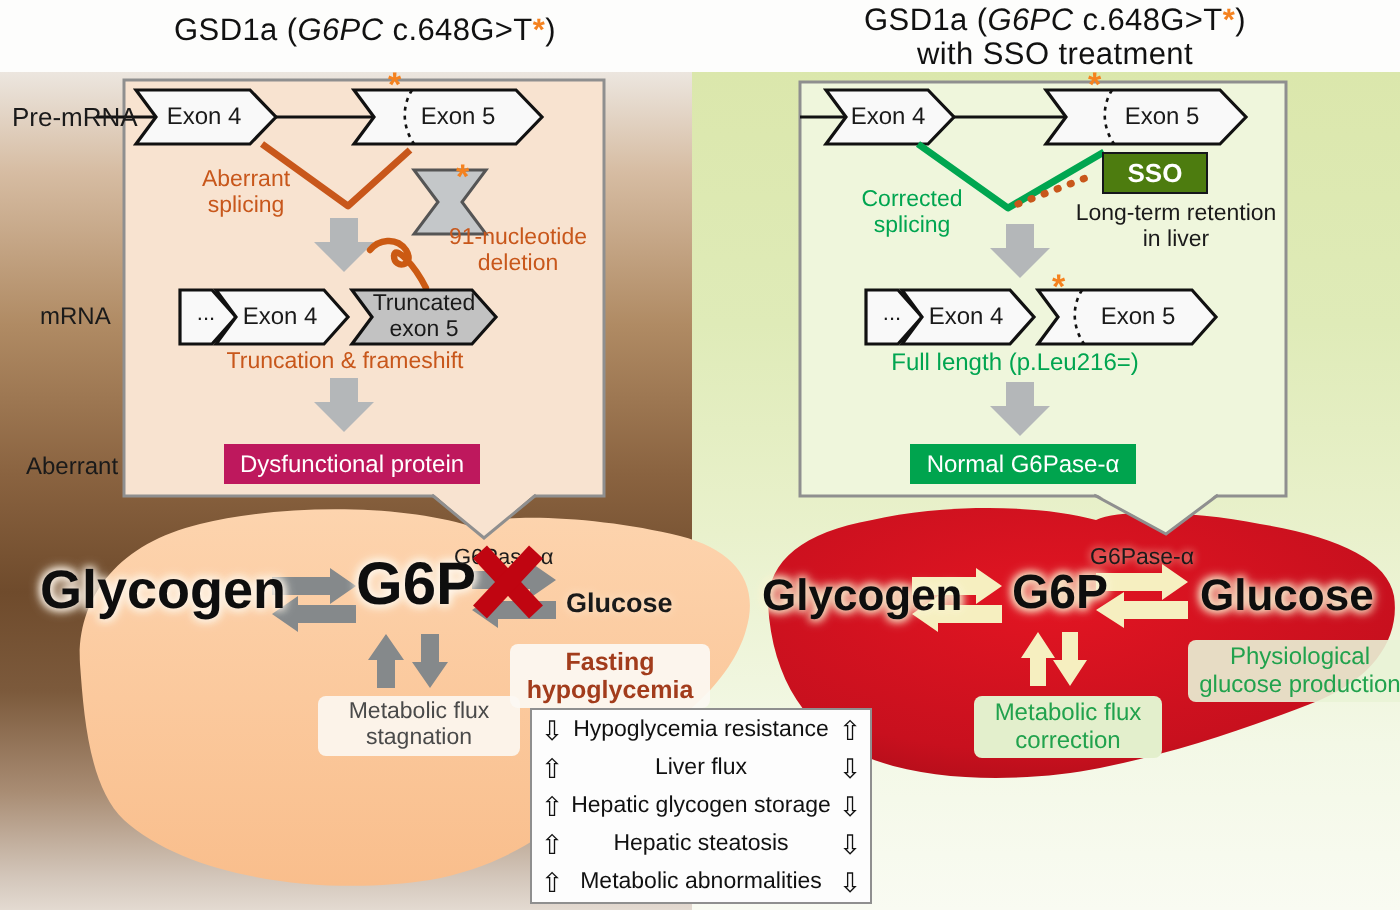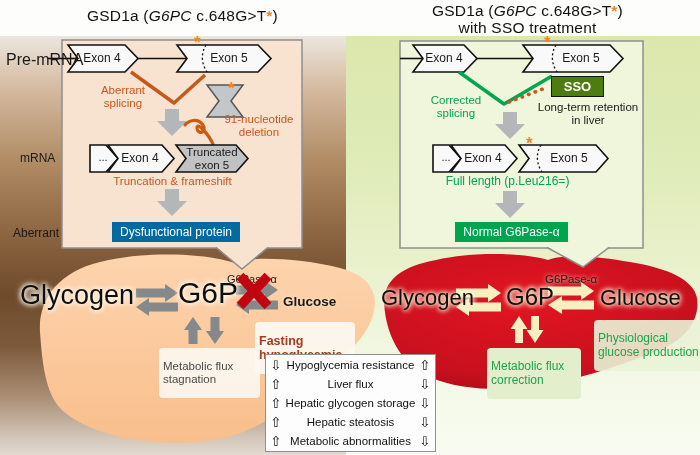--- a/index.html
+++ b/index.html
@@ -14,30 +14,30 @@
   .z1{z-index:1}.z2{z-index:2}.z4{z-index:4}
   .lbl{position:absolute;z-index:3;color:#1A1A1A;white-space:nowrap;}
   .ctr{text-align:center;white-space:normal;}
   .title{font-size:15.5px;letter-spacing:0.2px;color:#111;}
   .star{color:#F5821F;font-weight:bold;}
   .bigstar{position:absolute;z-index:3;color:#F5821F;font-weight:bold;font-size:17px;}
   .orange{color:#C8571B;text-align:center;}
   .green{color:#00A550;}
   .exlbl{font-size:12px;}
   .small2{font-size:11.5px;line-height:12.5px;}
-  .graybox{position:absolute;z-index:3;background:#0369a1;color:#FFF;font-size:12px;
+  .graybox{position:absolute;z-index:3;background:#be185d;color:#FFF;font-size:12px;
     display:flex;align-items:center;justify-content:center;}
   .greenbox{position:absolute;z-index:3;background:#00A44E;color:#FFF;font-size:12px;
     display:flex;align-items:center;justify-content:center;}
   .ssobox{position:absolute;z-index:3;background:#4d7c0f;border:1.5px solid #15161B;color:#FFF;
     font-size:13px;font-weight:600;display:flex;align-items:center;justify-content:center;}
-  .bigword{position:absolute;z-index:3;font-weight:normal;color:#0E0E0E;
+  .bigword{position:absolute;z-index:3;font-weight:bold;color:#0E0E0E;
     text-shadow:0 0 5px #FFF6EA,0 0 4px #FFF6EA,0 0 7px #FFF6EA;}
   .bigword-r{text-shadow:0 0 5px #F9F4D2,0 0 4px #F9F4D2,0 0 7px #F9F4D2;}
-  .notebox{position:absolute;z-index:3;border-radius:4px;padding:12px 4px;}
+  .notebox{position:absolute;z-index:3;border-radius:4px;padding:2px 4px;text-align:center;}
   .flux-st{background:rgba(252,250,247,0.85);color:#4A4A4A;font-size:11.5px;line-height:13px;}
   .fasting{background:rgba(252,248,243,0.92);color:#A23C1C;font-size:12.5px;font-weight:600;line-height:14px;}
   .flux-co{background:#E3EFCC;color:#21A24D;font-size:12px;line-height:13.5px;}
   .physio{background:rgba(233,243,214,0.9);color:#21A24D;font-size:12px;line-height:13.5px;}
   .summary{position:absolute;z-index:4;left:265px;top:354px;width:171px;height:98px;
     background:#FDFDFD;border:1.5px solid #8F8F8F;box-sizing:border-box;
     display:flex;flex-direction:column;justify-content:space-around;padding:1px 3px;}
   .srow{display:flex;align-items:center;font-size:11.5px;color:#111;}
   .sarrow{width:14px;font-size:13.5px;text-align:center;}
   .slabel{flex:1;text-align:center;}
@@ -137,21 +137,21 @@
   </svg>
 
   <div class="lbl title ctr" style="left:40px;top:7px;width:285px;">
     <span>GSD1a (</span><i>G6PC</i><span> c.648G&gt;T</span><span class="star">*</span><span>)</span>
   </div>
   <div class="lbl title ctr" style="left:380px;top:2px;width:295px;line-height:17px;">
     <span>GSD1a (</span><i>G6PC</i><span> c.648G&gt;T</span><span class="star">*</span><span>)</span>
     <br><span>with SSO treatment</span>
   </div>
 
-  <div class="lbl" style="left:6px;top:51px;font-size:16px;">Pre-mRNA</div>
+  <div class="lbl" style="left:6px;top:51px;font-size:13px;">Pre-mRNA</div>
   <div class="lbl" style="left:20px;top:151px;font-size:12px;">mRNA</div>
   <div class="lbl" style="left:13px;top:226px;font-size:12px;">Aberrant</div>
 
   <div class="lbl exlbl ctr" style="left:72px;top:51px;width:60px;">Exon 4</div>
   <div class="lbl exlbl ctr" style="left:198px;top:51px;width:62px;">Exon 5</div>
   <div class="bigstar" style="left:194px;top:33px;">*</div>
   <div class="lbl small2 ctr orange" style="left:88px;top:84px;width:70px;">
     <span>Aberrant</span><br>
     <span>splicing</span>
   </div>

